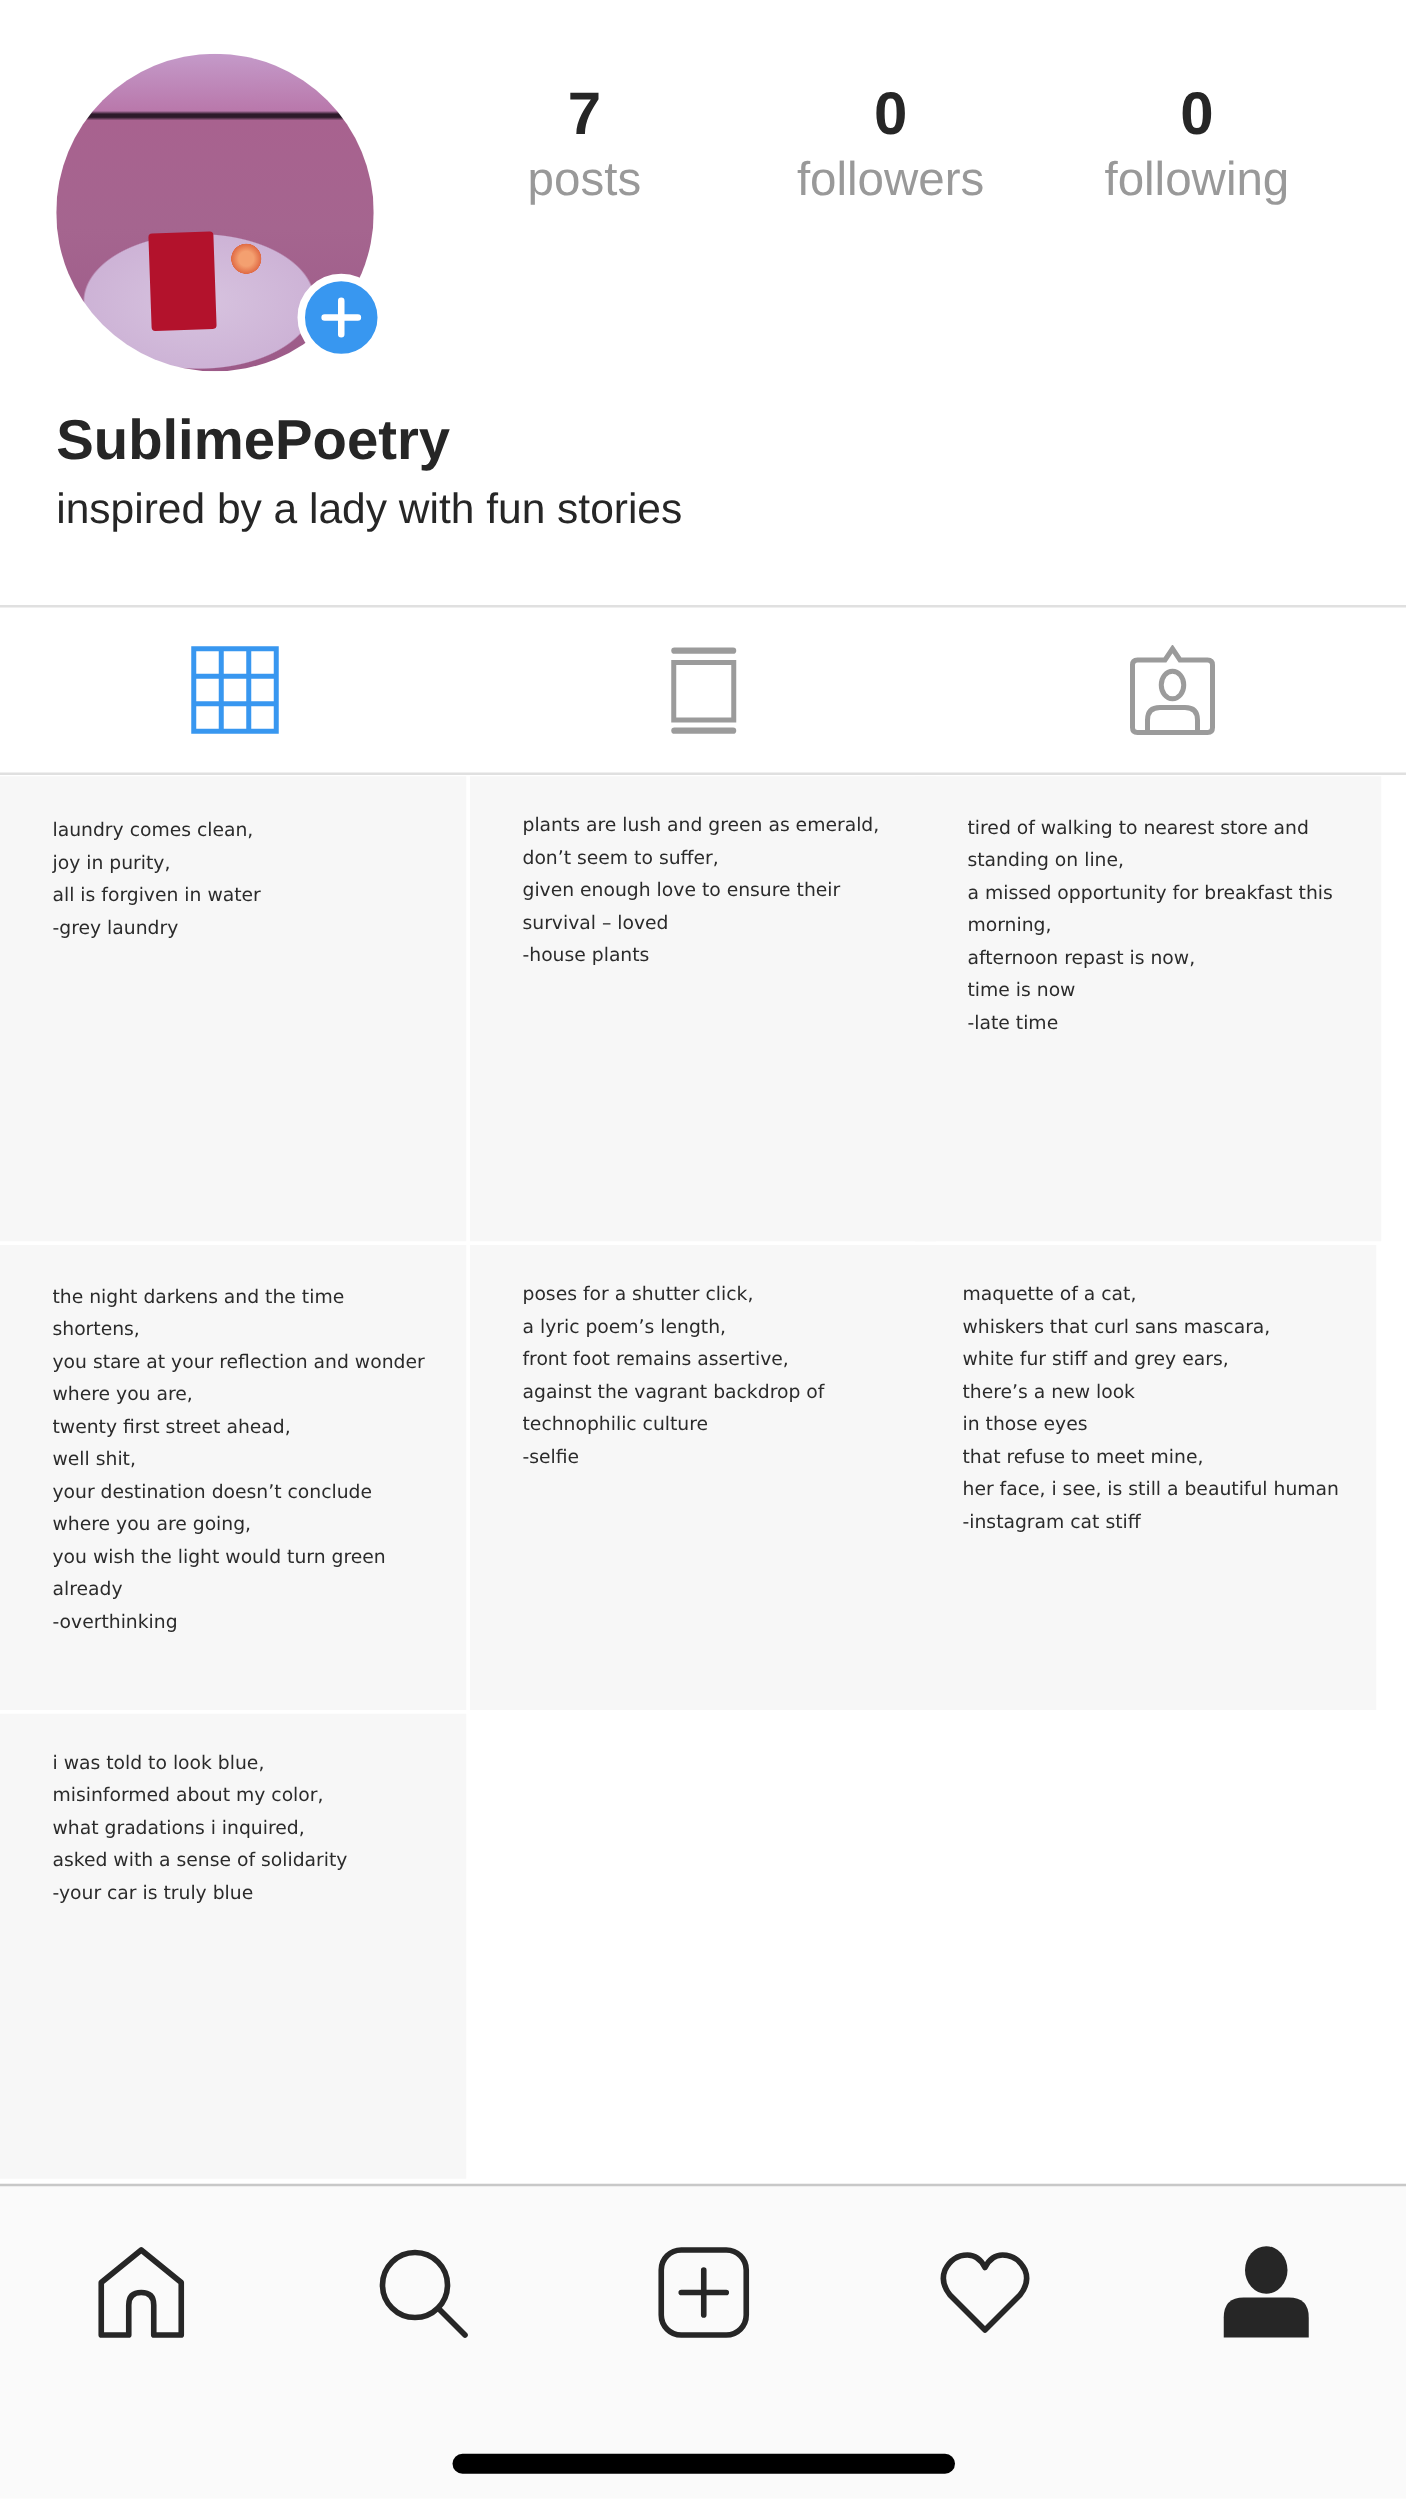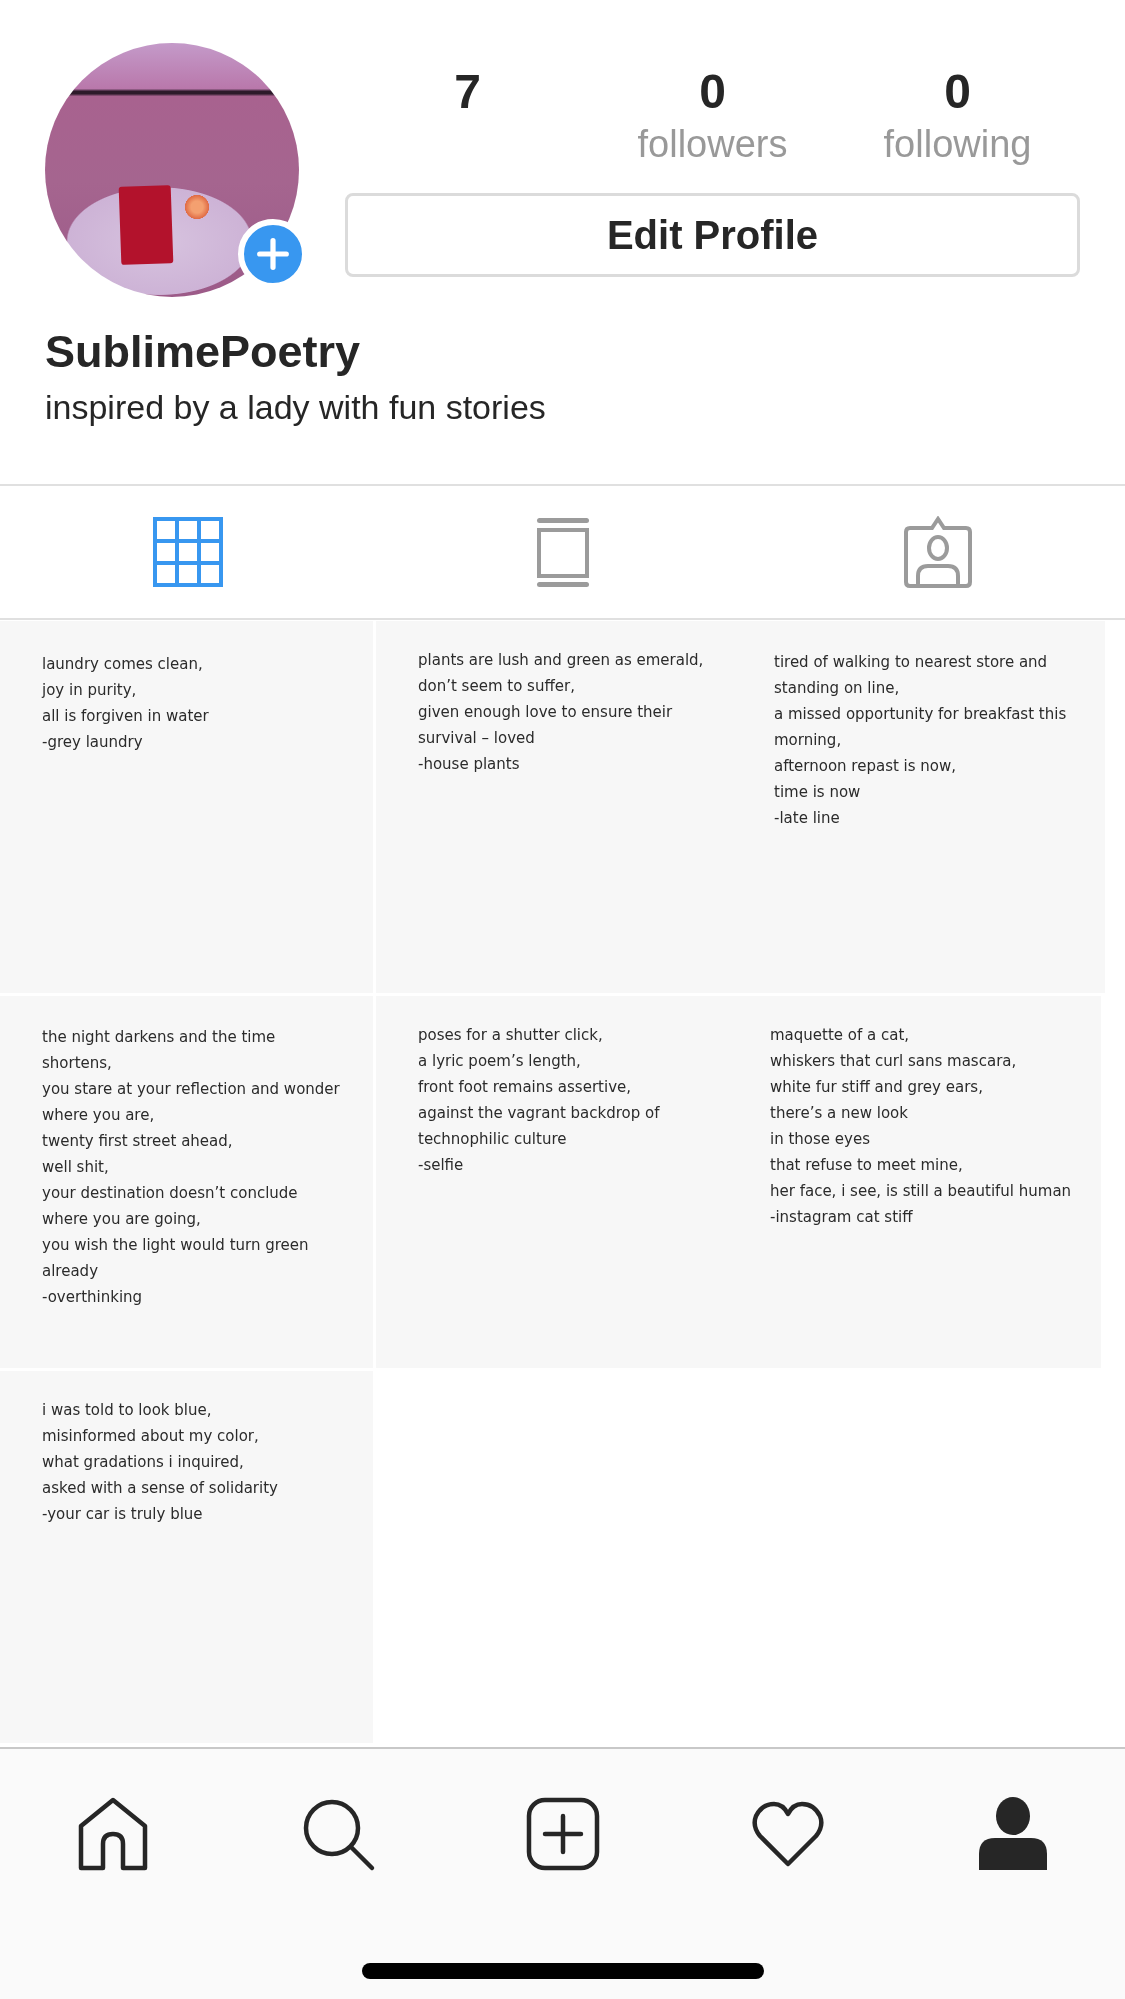--- a/index.html
+++ b/index.html
@@ -64,32 +64,32 @@
   </div>
   <div class="add-story">
     <svg viewBox="0 0 40 40">
       <path d="M20 6 V34 M6 20 H34" stroke="#fff" stroke-width="5.5" stroke-linecap="round"></path>
     </svg>
   </div>
 
   <div class="stats">
     <div class="stat">
       <div class="num">7</div>
+      <div class="lbl">posts</div>
     </div>
     <div class="stat">
       <div class="num">0</div>
       <div class="lbl">followers</div>
     </div>
     <div class="stat">
       <div class="num">0</div>
       <div class="lbl">following</div>
     </div>
   </div>
 
-  <div class="edit-btn">Edit Profile</div>
 
   <div class="username">SublimePoetry</div>
   <div class="bio">inspired by a lady with fun stories</div>
 </div>
 
 <div class="tabbar">
   <div class="tab">
     <svg viewBox="0 0 72 72">
       <rect x="3" y="3" width="66" height="66" fill="none" stroke="#3897f0" stroke-width="4"></rect>
       <path d="M25 3 V69 M47 3 V69 M3 25 H69 M3 47 H69" stroke="#3897f0" stroke-width="4"></path>
@@ -125,21 +125,21 @@
     <span class="line">survival – loved</span>
     <span class="line">-house plants</span>
   </div>
   <div class="cell" style="left:732px;top:0;padding-top:28px;">
     <span class="line">tired of walking to nearest store and</span>
     <span class="line">standing on line,</span>
     <span class="line">a missed opportunity for breakfast this</span>
     <span class="line">morning,</span>
     <span class="line">afternoon repast is now,</span>
     <span class="line">time is now</span>
-    <span class="line">-late line</span>
+    <span class="line">-late time</span>
   </div>
 
   <div class="cell" style="left:0;top:375px;padding-top:28px;">
     <span class="line">the night darkens and the time</span>
     <span class="line">shortens,</span>
     <span class="line">you stare at your reflection and wonder</span>
     <span class="line">where you are,</span>
     <span class="line">twenty first street ahead,</span>
     <span class="line">well shit,</span>
     <span class="line">your destination doesn’t conclude</span>

